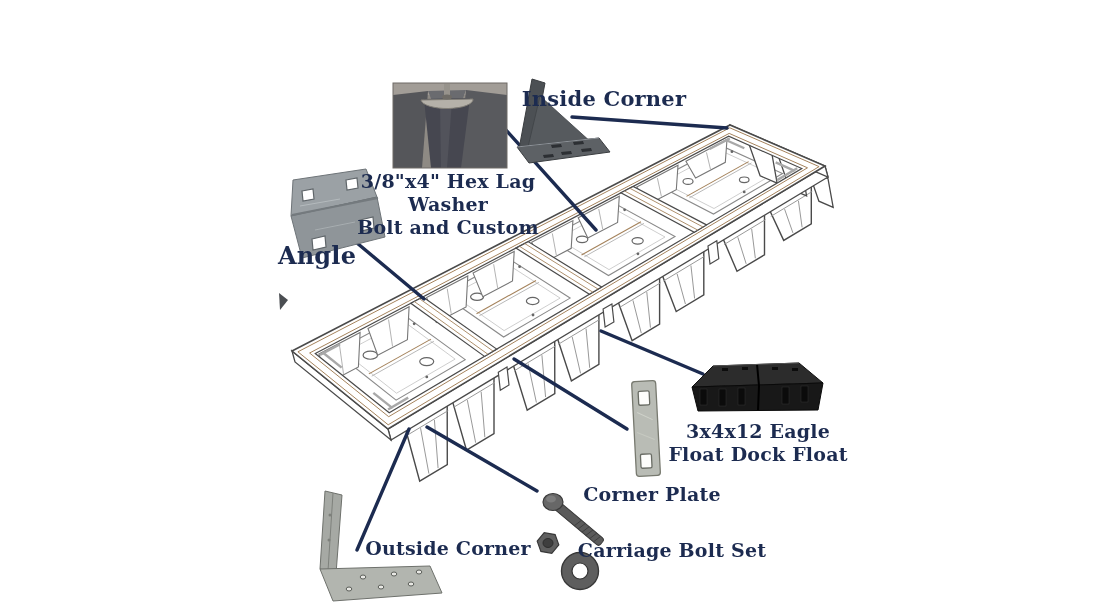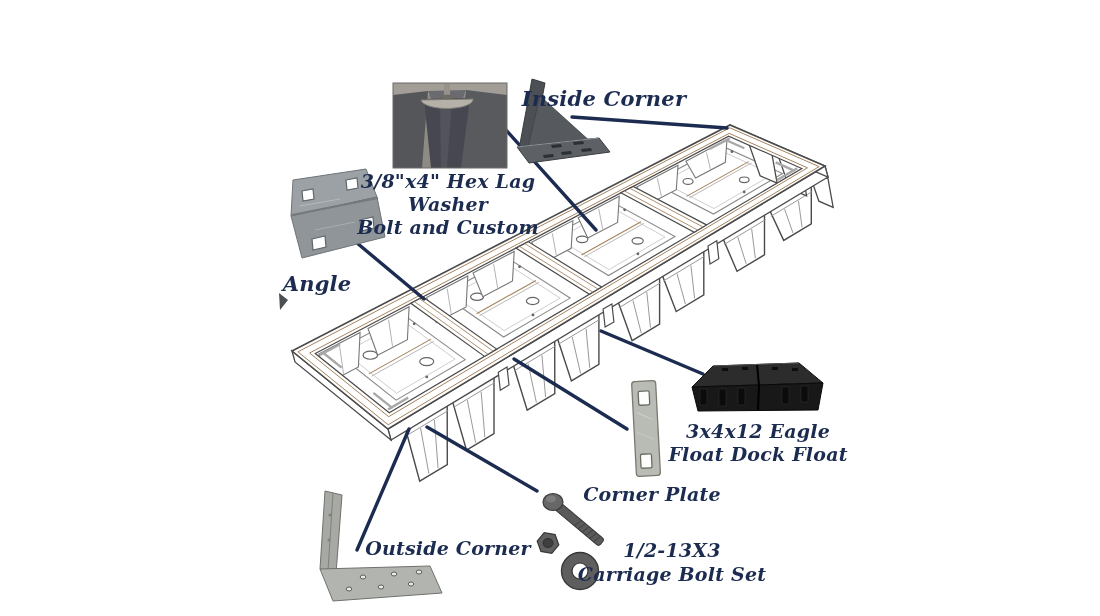--- a/index.html
+++ b/index.html
@@ -2,21 +2,20 @@
 <html style="--label-color: #1c2b50;"><head>
 <meta charset="utf-8">
 <style>
   html,body{margin:0;padding:0;background:#ffffff;}
   #stage{
     position:relative;
     width:900px;height:616px;
     background:#ffffff;
     overflow:hidden;
     font-family:"DejaVu Serif", serif;
-    font-style:italic;
   }
   #diagram-svg{position:absolute;left:0;top:0;}
   .lbl{
     position:absolute;
     transform:translateX(-50%);
     color:var(--label-color,#1c2b50);
     font-weight:700;
     font-size:19px;
     line-height:23px;
     text-align:center;
@@ -273,29 +272,28 @@
   </svg>
 
   <div class="lbl" style="left:604px;top:87px;font-size:21px">Inside Corner</div>
 
   <div class="lbl" style="left:448px;top:170px">
     <div>3/8"x4" Hex Lag</div>
     <div>Washer</div>
     <div>Bolt and Custom</div>
   </div>
 
-  <div class="lbl" style="left:317px;top:272px;font-size:21px">Angle</div>
+  <div class="lbl" style="left:317px;top:244px;font-size:24px">Angle</div>
 
   <div class="lbl" style="left:758px;top:420px">
     <div>3x4x12 Eagle</div>
     <div>Float Dock Float</div>
   </div>
 
   <div class="lbl" style="left:652px;top:483px">Corner Plate</div>
 
   <div class="lbl" style="left:448px;top:537px">Outside Corner</div>
 
   <div class="lbl" style="left:672px;top:538px;line-height:24px">
-    <div>1/2-13X3</div>
     <div>Carriage Bolt Set</div>
   </div>
 
 </div>
 
 </body></html>

